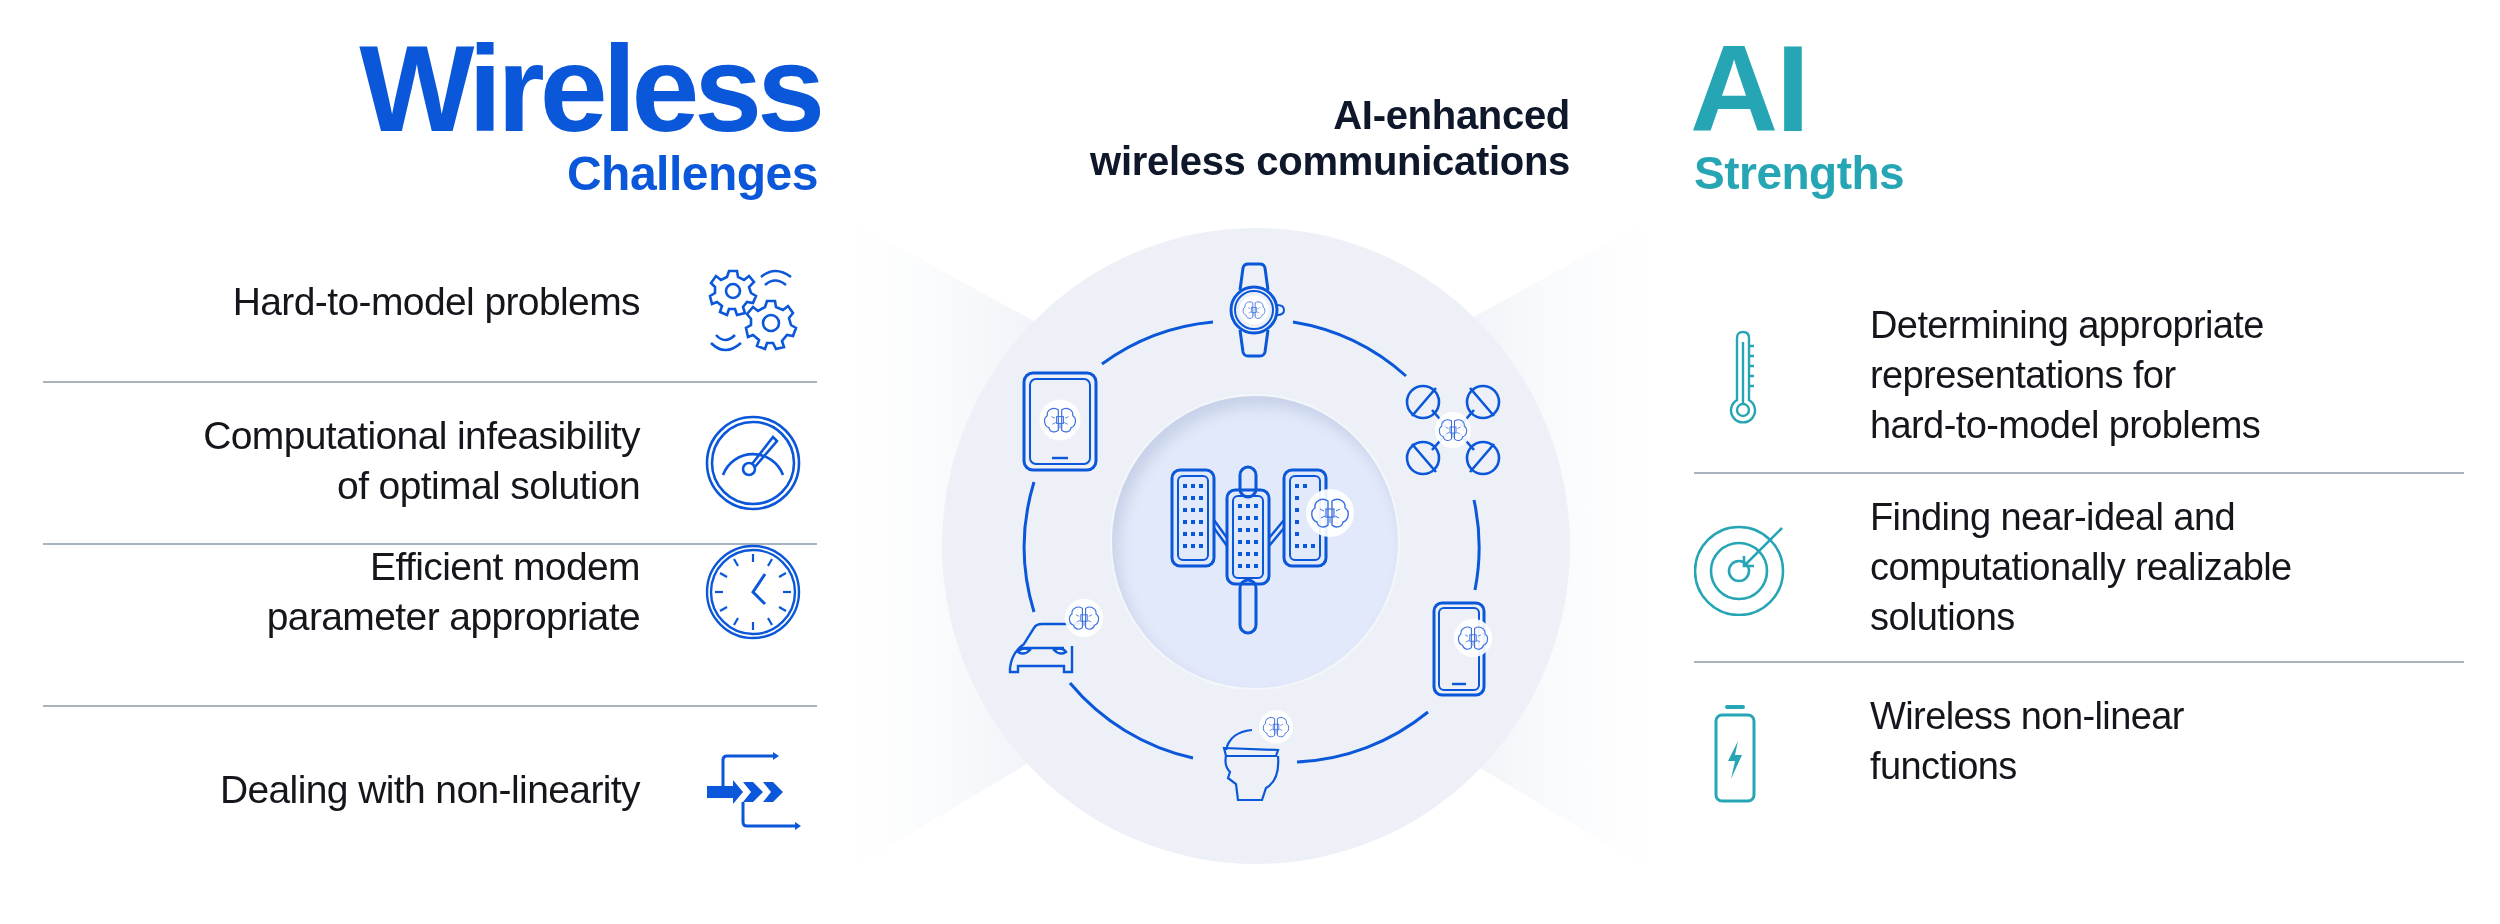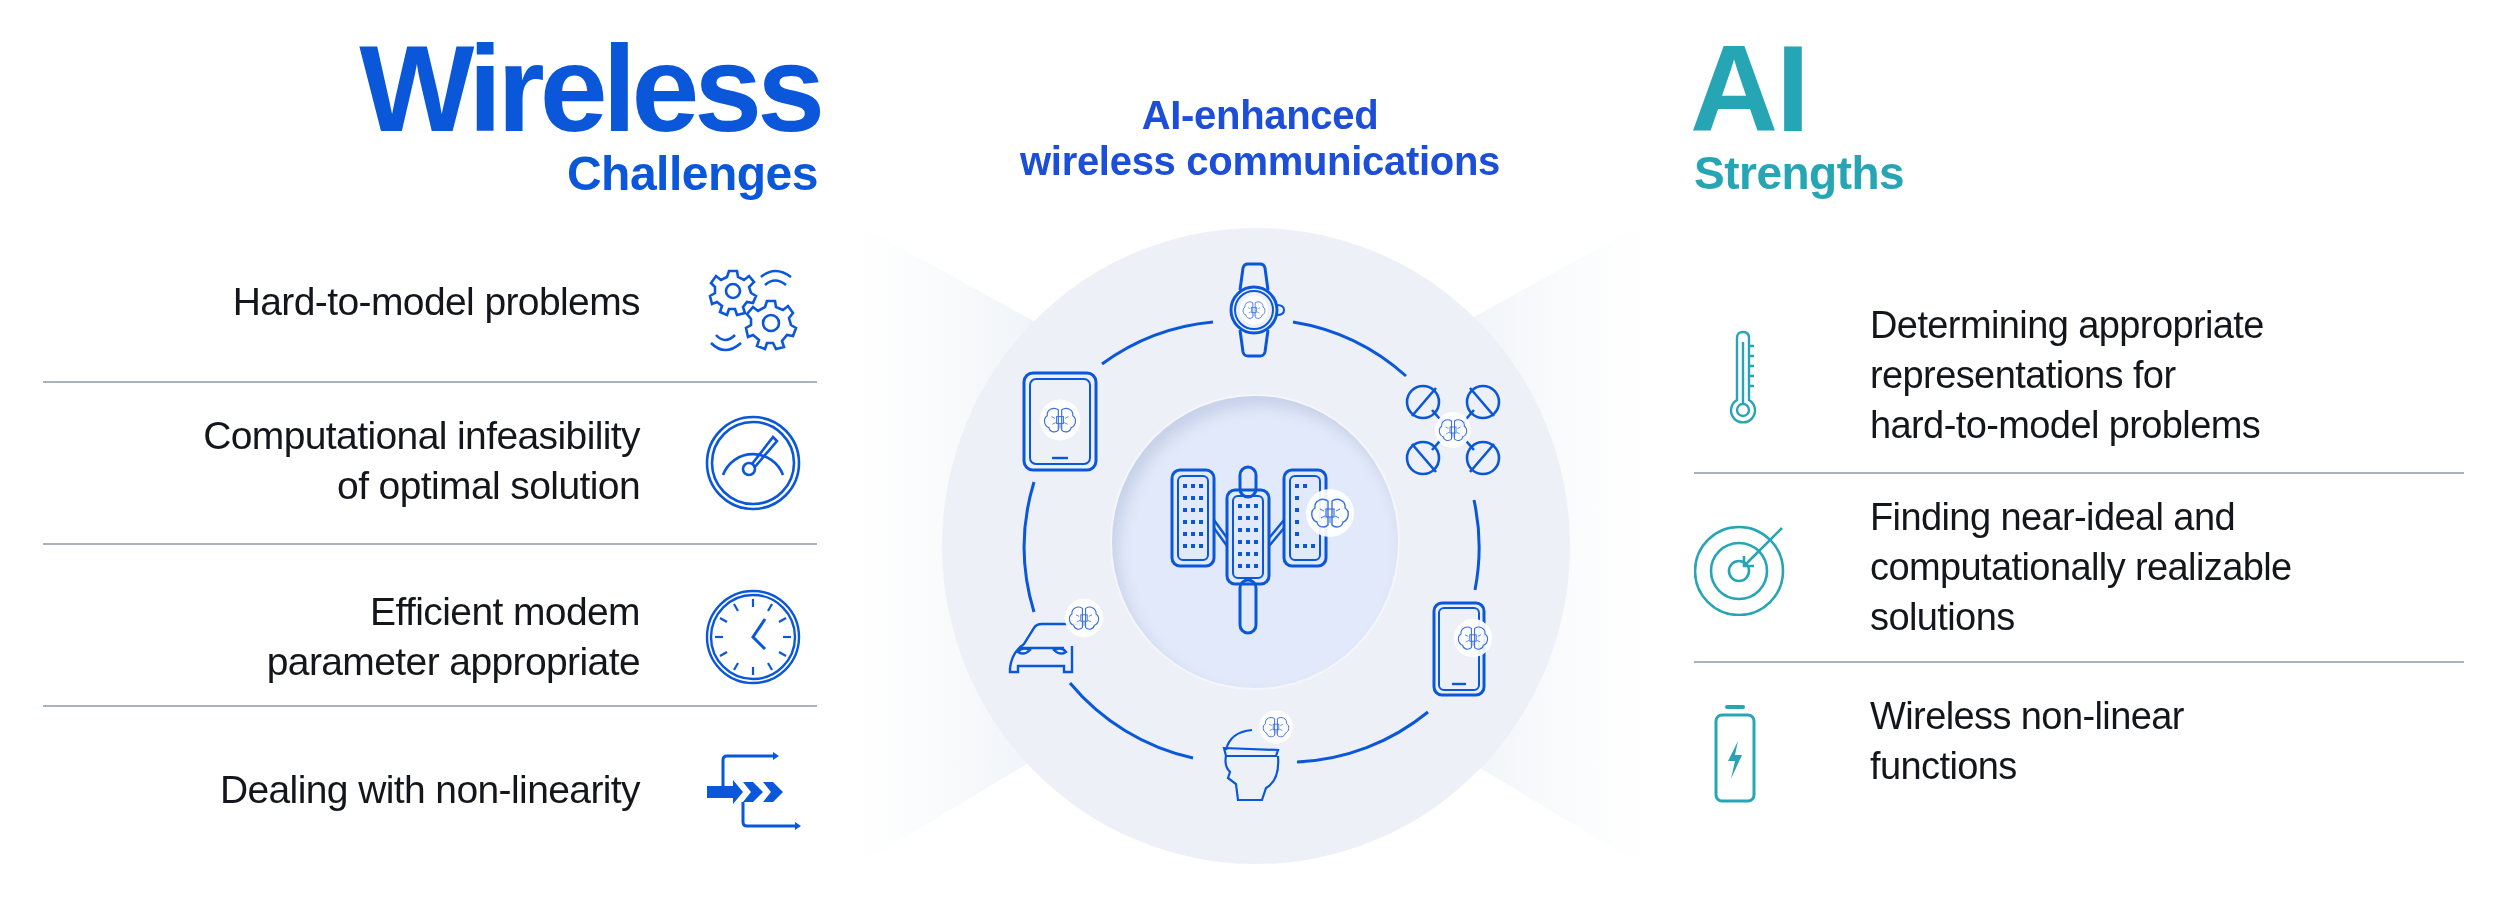--- a/index.html
+++ b/index.html
@@ -8,22 +8,22 @@
 
   
   .wl-title { position:absolute; right:1680px; top:28px; font-size:122px; font-weight:700;
               letter-spacing:-5px; line-height:1; color:#0b57d9; }
   .wl-sub { position:absolute; right:1682px; top:150px; font-size:48px; font-weight:700;
             color:#0b57d9; line-height:1; letter-spacing:-0.5px; }
   .ai-title { position:absolute; left:1690px; top:28px; font-size:122px; font-weight:700;
               letter-spacing:-2px; line-height:1; color:#26a5b5; }
   .ai-sub { position:absolute; left:1694px; top:150px; font-size:46px; font-weight:700;
             color:#26a5b5; line-height:1; letter-spacing:-0.5px; }
-  .center-title { position:absolute; left:950px; width:620px; top:92px; text-align:center;
-                  font-size:40px; font-weight:700; color:#1d4ed8; line-height:46px; letter-spacing:-0.3px; }
+  .center-title { position:absolute; left:950px; width:620px; top:92px; text-align:right;
+                  font-size:40px; font-weight:700; color:#0f172a; line-height:46px; letter-spacing:-0.3px; }
 
   
   .left-row { position:absolute; left:43px; width:774px; }
   .left-row .txt { position:absolute; right:177px; text-align:right; font-size:39px;
                    line-height:50px; color:#14161c; letter-spacing:-0.6px; white-space:nowrap; }
   .left-row .ico { position:absolute; left:660px; width:100px; height:100px; }
   .divider { position:absolute; height:2px; background:#a9b3bd; }
 
   
   .right-row { position:absolute; left:1694px; width:770px; }
@@ -85,21 +85,21 @@
     <svg class="ico" style="top:30px;" viewBox="0 0 100 100" fill="none" stroke="#0b57d9" stroke-width="2.6">
       <circle cx="50" cy="50" r="46"></circle>
         <circle cx="50" cy="50" r="41"></circle>
       <path d="M20,62 A32,32 0 0 1 80,62"></path>
       <circle cx="46" cy="56" r="6"></circle>
       <path d="M49,51 L70,24 L74,28 L51,55"></path>
     </svg>
   </div>
   <div class="divider" style="left:43px;width:774px;top:543px;"></div>
 
-  <div class="left-row" style="top:559px;height:160px;">
+  <div class="left-row" style="top:514px;height:160px;">
     <div class="txt" style="top:28px;">
       <div>Efficient modem</div>
       <div>parameter appropriate</div>
     </div>
     <svg class="ico" style="top:28px;" viewBox="0 0 100 100" fill="none" stroke="#0b57d9" stroke-width="2.4">
       <circle cx="50" cy="50" r="46"></circle>
         <circle cx="50" cy="50" r="42"></circle>
       <g stroke-width="2.2">
         <line x1="50" y1="12" x2="50" y2="20"></line>
           <line x1="50" y1="80" x2="50" y2="88"></line>

